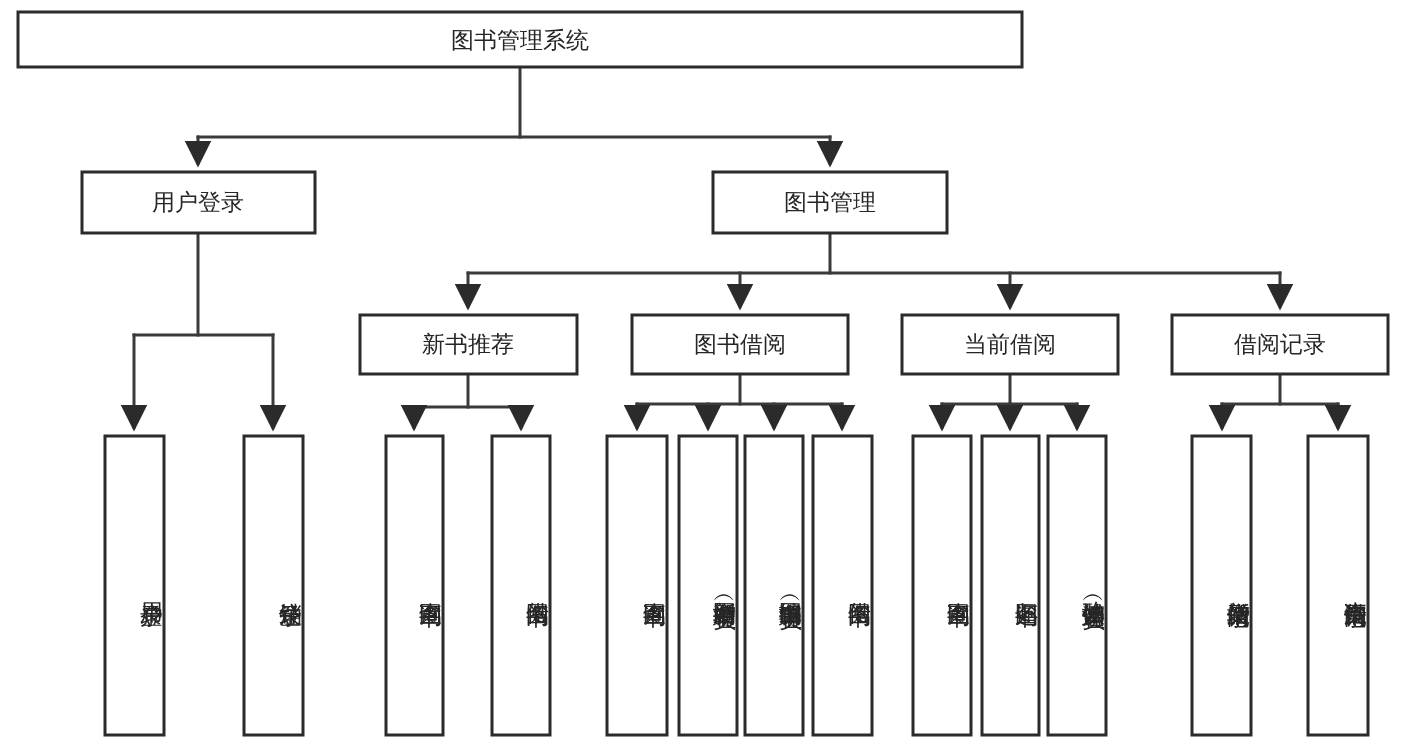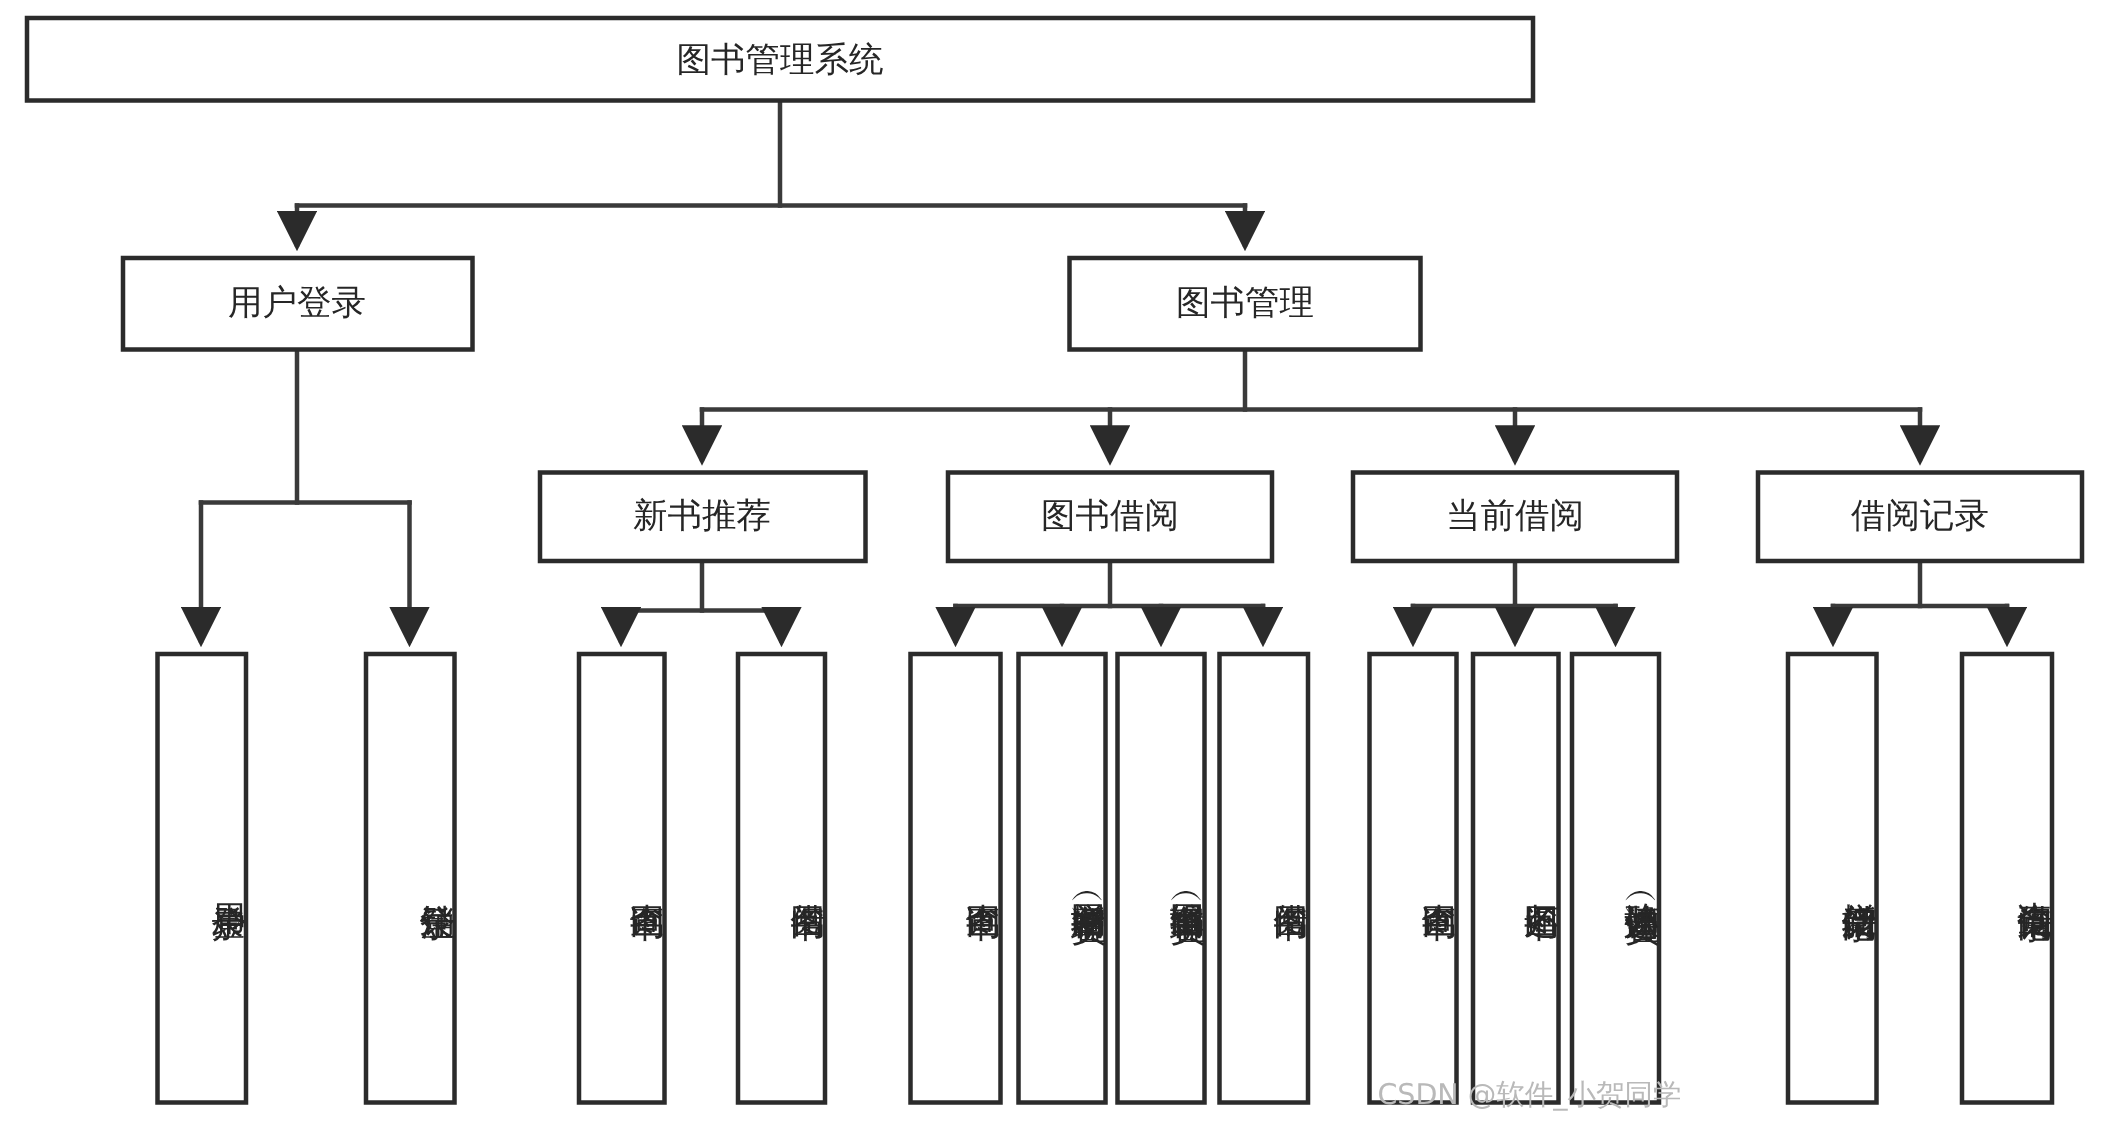--- a/index.html
+++ b/index.html
@@ -195,14 +195,13 @@
   <div class="vlabel" style="left:745px; top:440px; width:58px;  height:295px;">编辑图书（管理员）</div>
   <div class="vlabel centered" style="left:813px; top:436px; width:59px;  height:299px;">借阅图书</div>
 
   <div class="vlabel centered" style="left:913px; top:436px; width:58px;  height:299px;">查询图书</div>
   <div class="vlabel centered" style="left:982px; top:436px; width:57px;  height:299px;">归还图书</div>
   <div class="vlabel" style="left:1048px; top:440px; width:58px; height:295px;">确认归还（管理员）</div>
 
   <div class="vlabel centered" style="left:1192px; top:436px; width:59px; height:299px;">新增借阅记录</div>
   <div class="vlabel centered" style="left:1308px; top:436px; width:60px; height:299px;">查询借阅记录</div>
 
-  <div class="watermark">CSDN @软件_小贺同学</div>
 </div>
 
 </body></html>

